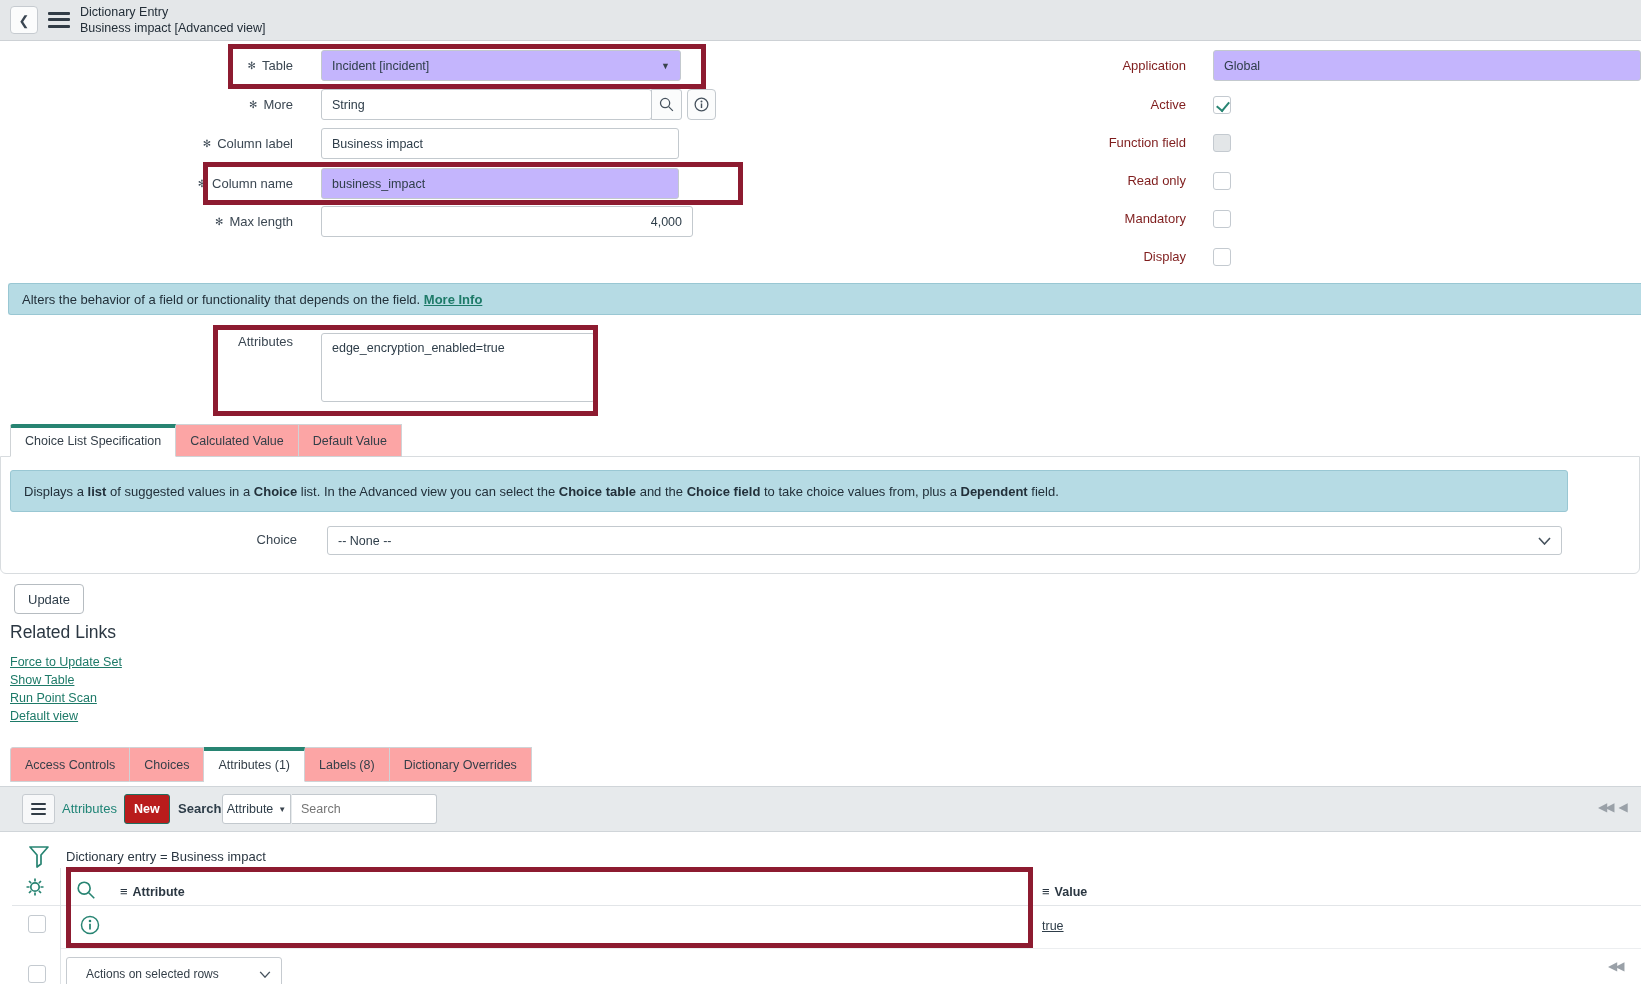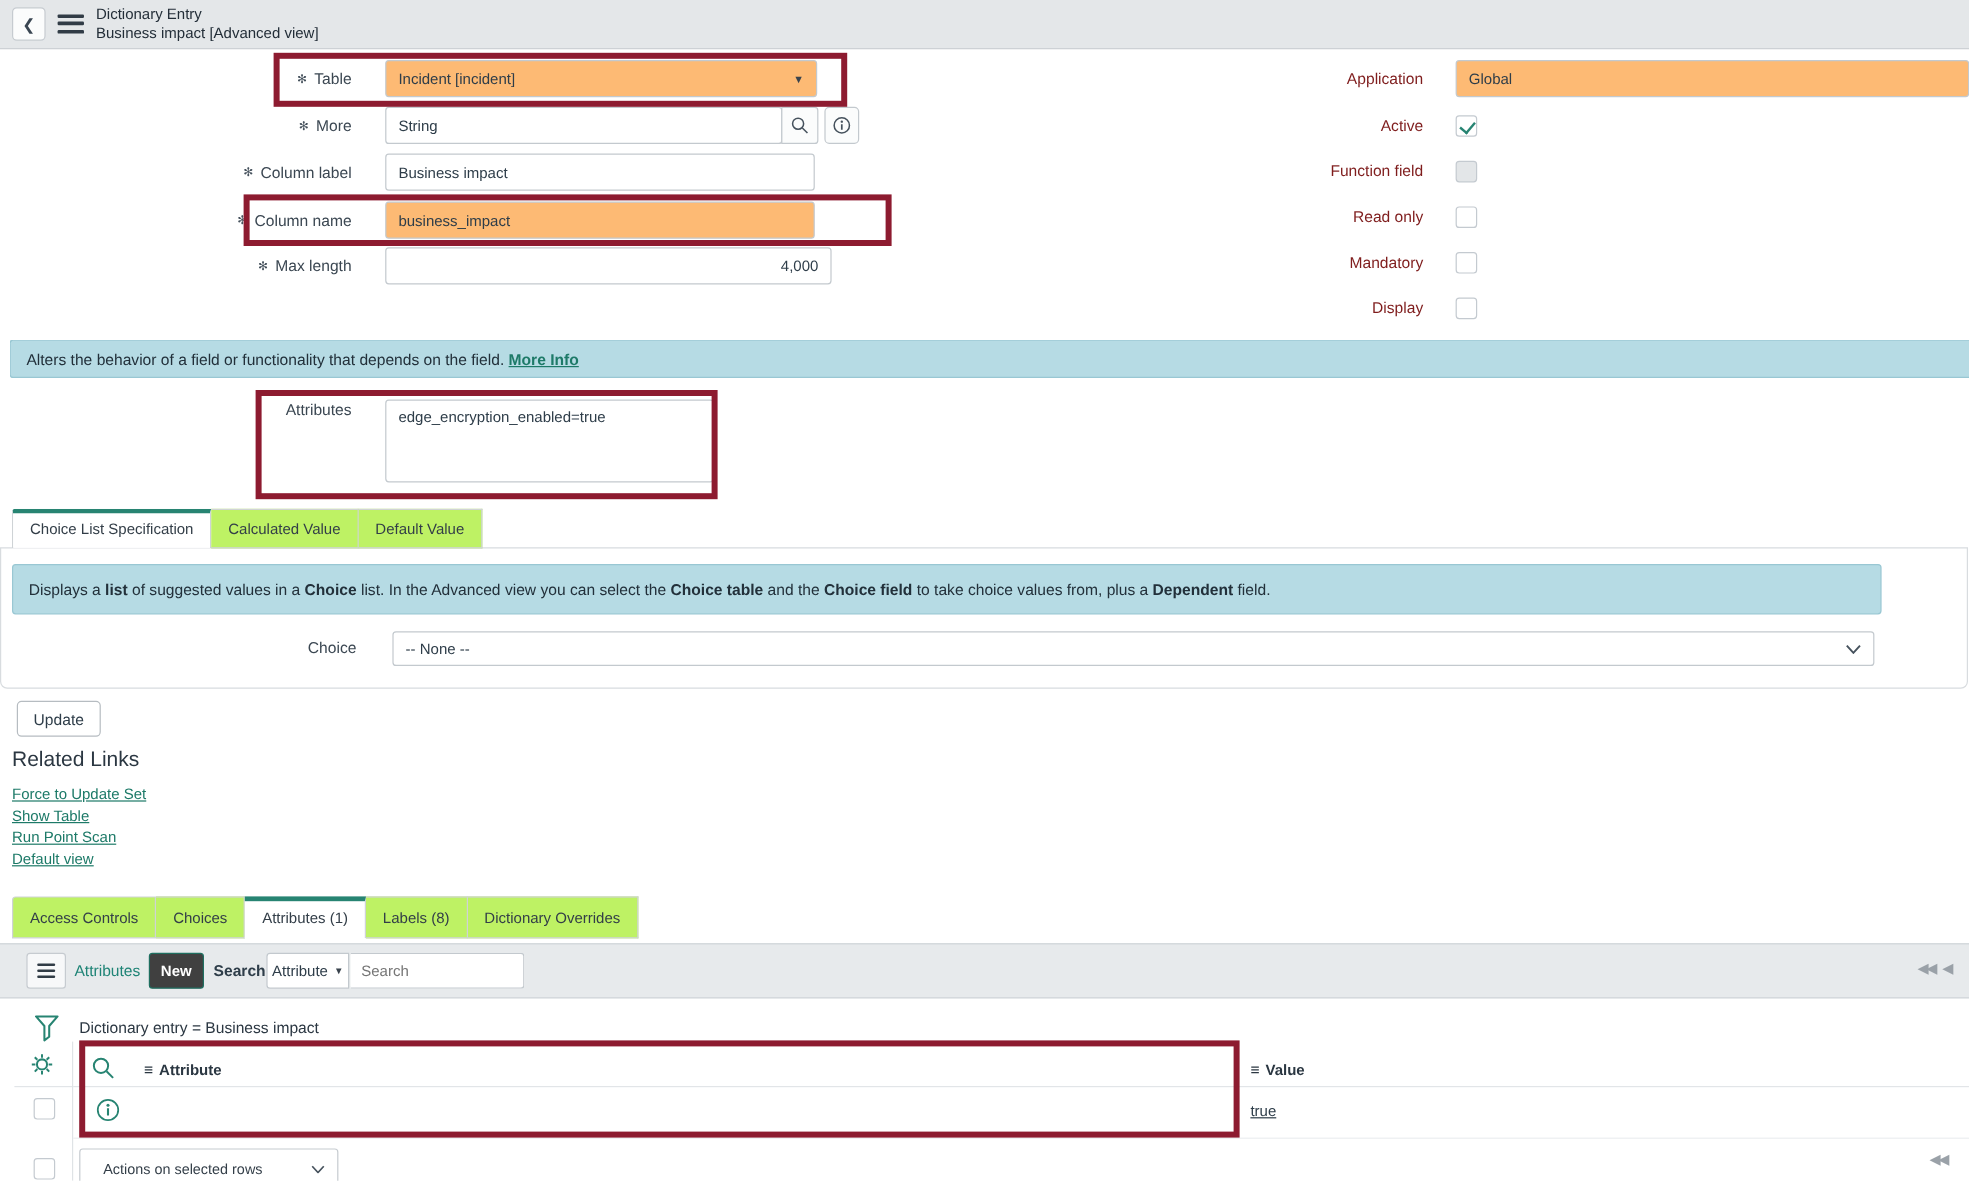--- a/index.html
+++ b/index.html
@@ -18,58 +18,58 @@
   .burger i{display:block;height:3.2px;background:#313c46;margin-bottom:3.1px;border-radius:1px}
   .titles{left:80px;top:4px;font-size:12.5px;line-height:16px;color:#232e38}
   .titles .t1{font-weight:normal}
 
   
   .flabel{width:200px;left:93px;text-align:right;font-size:13px;color:#3b4752;line-height:31px;white-space:nowrap}
   .rlabel{width:160px;left:1026px;text-align:right;font-size:13px;color:#7f1d1d;white-space:nowrap}
   .ast{font-size:10px;color:#46525d;margin-right:6px;vertical-align:1px}
   .inp{height:31px;border:1px solid #c3c9ce;border-radius:3px;background:#fff;font-size:12.5px;color:#2e3d49;
     display:flex;align-items:center;padding:0 10px;box-sizing:border-box}
-  .ro{background:#fdba74}
+  .ro{background:#c4b5fd}
   .num{justify-content:flex-end}
   .caret{margin-left:auto;font-size:9px;color:#39434d}
   .sq-btn{height:31px;width:31px;background:#fbfcfc;border:1px solid #c3c9ce;display:flex;align-items:center;justify-content:center;box-sizing:border-box;cursor:pointer}
   .cb{width:18px;height:18px;border:1px solid #c4cad0;border-radius:3px;background:#fff;box-sizing:border-box;cursor:pointer}
   .cb.checked::after{content:"";position:absolute;left:5px;top:2px;width:6px;height:10px;
     border:solid #278472;border-width:0 2.4px 2.4px 0;transform:rotate(40deg)}
   .cb.disabled{background:#e3e6e8;cursor:default}
 
   .banner{background:#b6dbe4;border:1px solid #99c7d3;border-radius:3px;display:flex;align-items:center;
     font-size:13px;color:#22303a;box-sizing:border-box;padding:0 13px}
   .tlink{color:#1d7a68;text-decoration:underline;font-weight:600;cursor:pointer}
 
   .attr-box{left:321px;top:333px;width:274px;height:69px;border:1px solid #c3c9ce;border-radius:3px;background:#fff;
     font-size:12.5px;padding:7px 10px;box-sizing:border-box;font-family:"Liberation Sans",sans-serif;color:#2e3d49;resize:none}
 
   
   .tabs{display:flex}
-  .tab{height:33px;line-height:32px;padding:0 14px;background:#bef264;border:1px solid #cfd3d6;border-left:none;
+  .tab{height:33px;line-height:32px;padding:0 14px;background:#fca5a5;border:1px solid #cfd3d6;border-left:none;
     font-size:12.5px;color:#333e48;cursor:pointer;box-sizing:border-box;white-space:nowrap}
   .tab:first-child{border-left:1px solid #cfd3d6;border-top-left-radius:3px}
   .tab.active{background:#fff;border-top:4px solid #278472;border-bottom:1px solid #fff;line-height:27px;position:relative;z-index:3}
   .tab-panel{left:0;top:456px;width:1640px;height:118px;border:1px solid #d8dcdf;border-radius:0 0 6px 6px;background:#fff;box-sizing:border-box;z-index:1}
   .sel{border:1px solid #c3c9ce;border-radius:3px;background:#fff;display:flex;align-items:center;
     font-size:12.5px;color:#2e3d49;padding:0 10px;box-sizing:border-box;cursor:pointer}
 
   .btn{background:#fff;border:1px solid #b6bcc1;border-radius:4px;height:30px;padding:0 13px;
     display:flex;align-items:center;font-size:13px;color:#2e3d49;cursor:pointer;box-sizing:border-box}
   .h2{font-size:17.5px;color:#2b3742}
   .rlink{font-size:12.5px;color:#1d7a68;text-decoration:underline;cursor:pointer;white-space:nowrap}
 
   
   .lbar{left:0;top:786px;width:1641px;height:46px;background:#e7eaec;border-top:1px solid #d0d5d9;border-bottom:1px solid #d0d5d9;box-sizing:border-box}
   .lburger{left:22px;top:794px;width:33px;height:30px;background:#f7f8f9;border:1px solid #c6cbd0;border-radius:3px;
     display:flex;flex-direction:column;justify-content:center;align-items:center;gap:2.6px;cursor:pointer;box-sizing:border-box}
   .lburger i{display:block;width:15px;height:2.6px;background:#313c46;border-radius:1px}
   .ltitle{left:62px;top:801px;color:#1f8476;font-size:13px;cursor:pointer}
-  .new-btn{left:124px;top:794px;height:30px;padding:0 9px;background:#404040;border:1px solid #1f6f60;border-radius:3px;
+  .new-btn{left:124px;top:794px;height:30px;padding:0 9px;background:#b91c1c;border:1px solid #1f6f60;border-radius:3px;
     color:#fff;font-size:12.5px;font-weight:bold;display:flex;align-items:center;cursor:pointer;box-sizing:border-box}
   .slabel{left:178px;top:801px;font-size:13px;font-weight:600;color:#2e3d49}
   .attr-dd{left:222px;top:794px;width:69px;height:30px;background:#fff;border:1px solid #c3c9ce;border-radius:3px 0 0 3px;
     display:flex;align-items:center;justify-content:center;gap:5px;font-size:12.5px;cursor:pointer;box-sizing:border-box}
   .search-in{left:292px;top:794px;width:145px;height:30px;border:1px solid #c3c9ce;border-left:none;border-radius:0 3px 3px 0;
     font-size:12.5px;padding:0 9px;box-sizing:border-box;color:#2e3d49;font-family:"Liberation Sans",sans-serif}
   .pag{color:#9aa1a8;font-size:12px;letter-spacing:-2px;cursor:pointer;white-space:nowrap}
 
   .vline{width:1px;background:#dfe3e6}
   .hline{height:1px;background:#e2e5e8}

